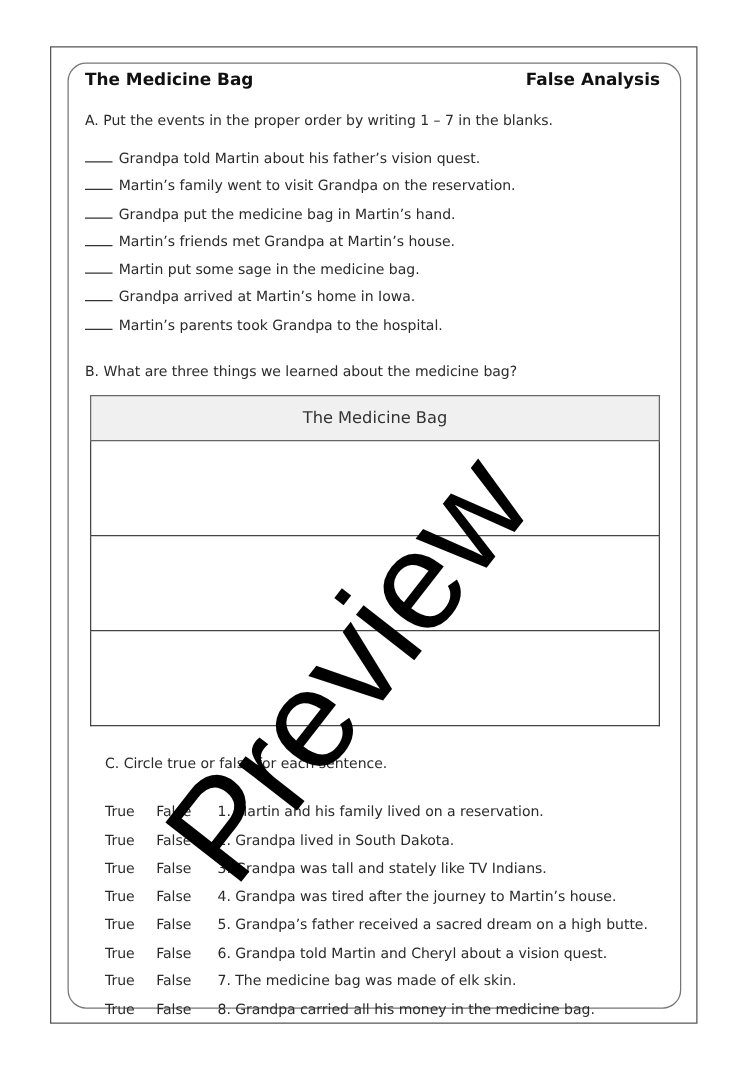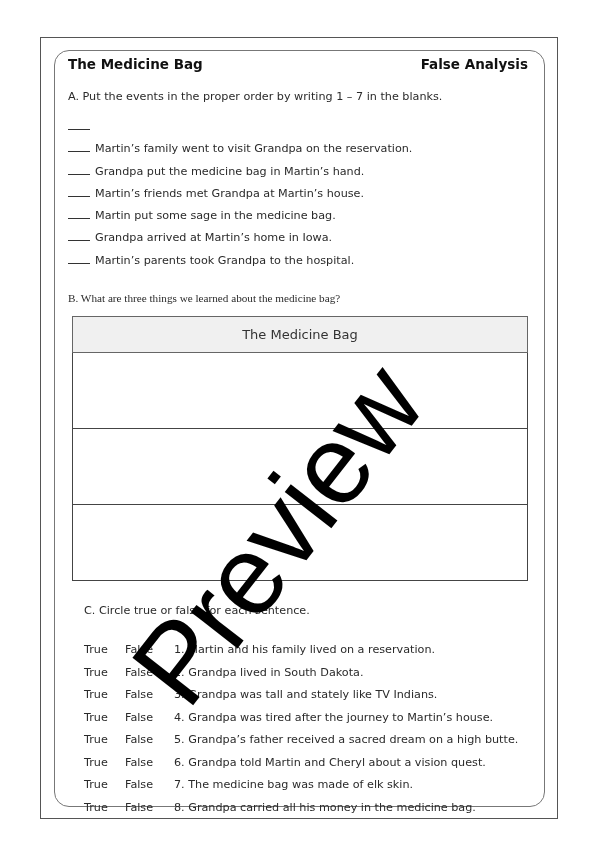--- a/index.html
+++ b/index.html
@@ -73,21 +73,21 @@
     }
     .blank {
       display: inline-block;
       width: 22px;
       border-bottom: 1px solid #333333;
       margin-right: 5px;
       height: 10px;
       vertical-align: baseline;
     }
 
-    .section-b-instr { left: 68px; top: 291px; font-family: Liberation Serif, serif; }
+    .section-b-instr { left: 68px; top: 291px; }
 
     .bag-table {
       position: absolute;
       left: 72px;
       top: 316px;
       width: 456px;
       border-collapse: collapse;
       box-sizing: border-box;
     }
     .bag-table th {
@@ -149,21 +149,21 @@
 <div class="inner-box"></div>
 
 <div class="header">
   <span class="title">The Medicine Bag</span>
   <span class="subtitle">False Analysis</span>
 </div>
 
 <div class="text section-a-instr">A. Put the events in the proper order by writing 1 – 7 in the blanks.</div>
 
 <ul class="events">
-  <li><span class="blank"></span></li>
+  <li><span class="blank"></span><span>Grandpa told Martin about his father’s vision quest.</span></li>
   <li><span class="blank"></span><span>Martin’s family went to visit Grandpa on the reservation.</span></li>
   <li><span class="blank"></span><span>Grandpa put the medicine bag in Martin’s hand.</span></li>
   <li><span class="blank"></span><span>Martin’s friends met Grandpa at Martin’s house.</span></li>
   <li><span class="blank"></span><span>Martin put some sage in the medicine bag.</span></li>
   <li><span class="blank"></span><span>Grandpa arrived at Martin’s home in Iowa.</span></li>
   <li><span class="blank"></span><span>Martin’s parents took Grandpa to the hospital.</span></li>
 </ul>
 
 <div class="text section-b-instr">B. What are three things we learned about the medicine bag?</div>
 

